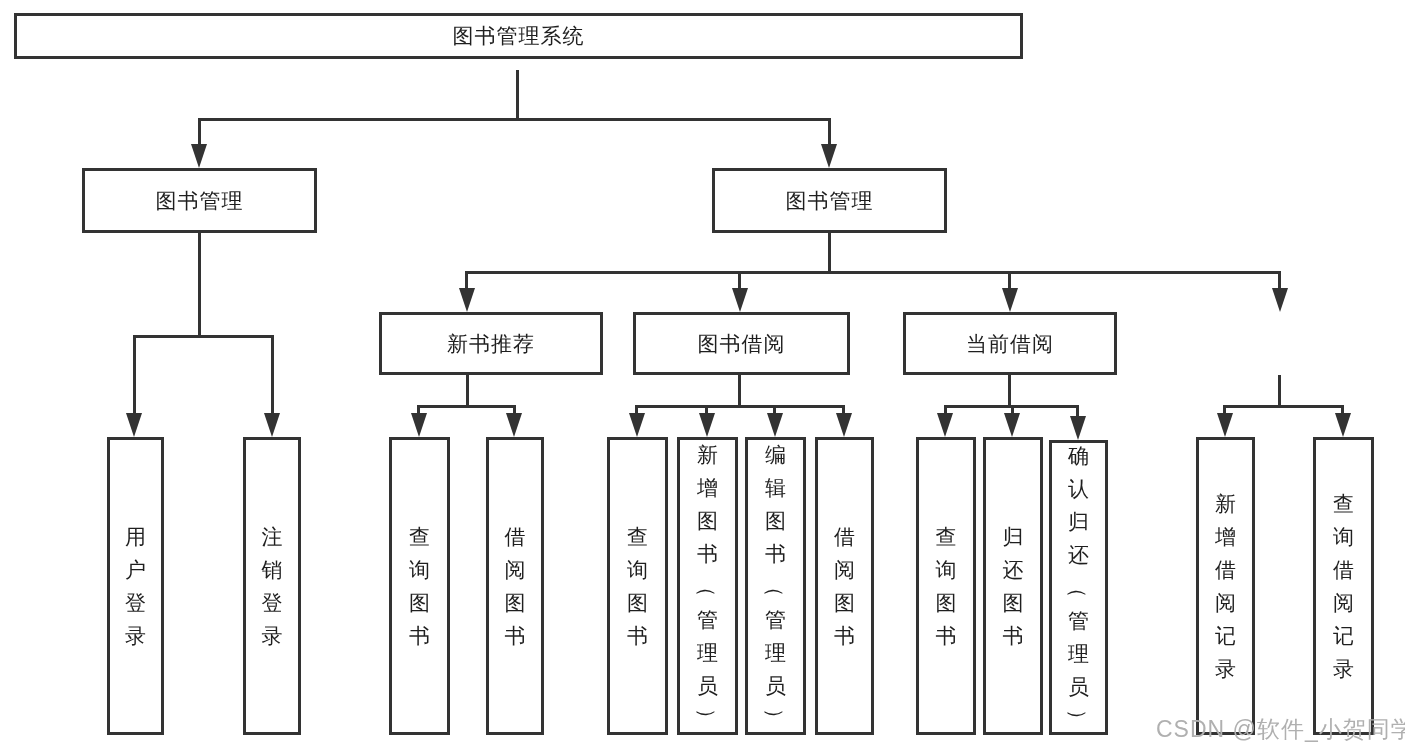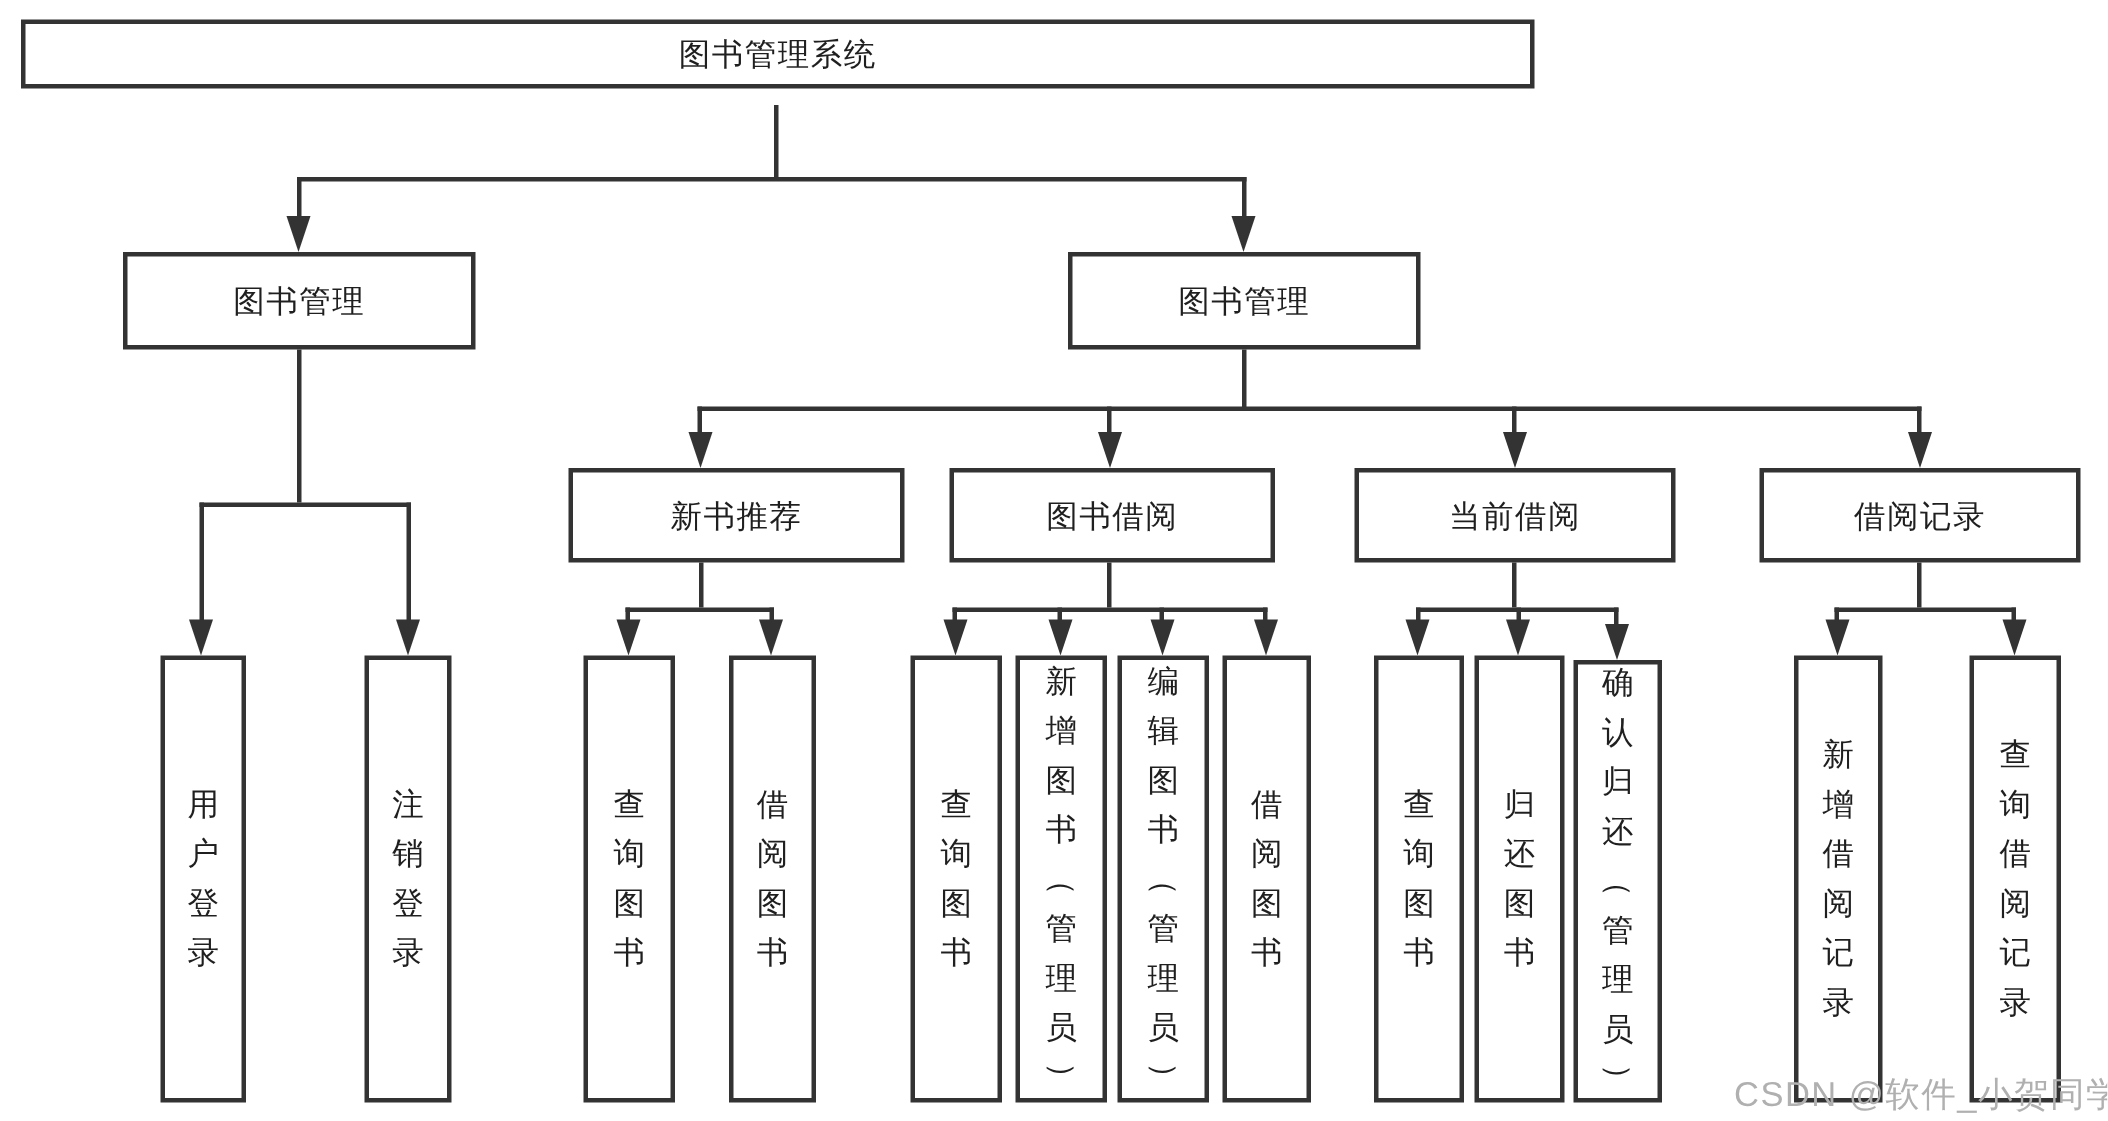--- a/index.html
+++ b/index.html
@@ -76,23 +76,20 @@
 
   <div class="hbox" style="left:379px;top:312px;width:224px;height:63px;">
     <span>新书推荐</span>
   </div>
   <div class="hbox" style="left:903px;top:312px;width:214px;height:63px;">
     <span>当前借阅</span>
   </div>
   <div class="hbox" style="left:633px;top:312px;width:217px;height:63px;">
     <span>图书借阅</span>
   </div>
-  <div class="hbox" style="left:1173px;top:312px;width:214px;height:63px;">
-    <span>借阅记录</span>
-  </div>
 
   <div class="line" style="left:466px;top:375px;width:3px;height:30px;"></div>
   <div class="line" style="left:417px;top:405px;width:99px;height:3px;"></div>
   <div class="line" style="left:417px;top:405px;width:3px;height:10px;"></div>
   <div class="arrowhead" style="left:411px;top:413px;"></div>
   <div class="line" style="left:513px;top:405px;width:3px;height:10px;"></div>
   <div class="arrowhead" style="left:506px;top:413px;"></div>
 
   <div class="line" style="left:738px;top:375px;width:3px;height:30px;"></div>
   <div class="line" style="left:635px;top:405px;width:210px;height:3px;"></div>

